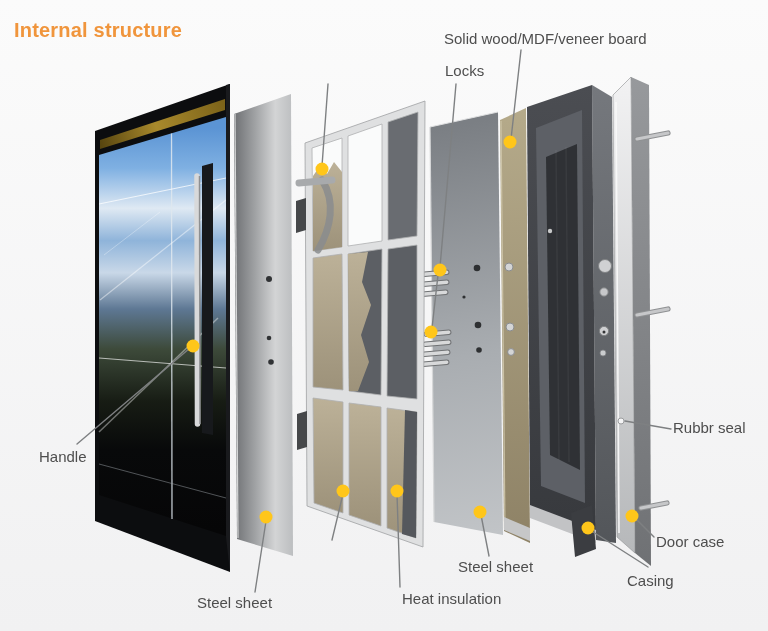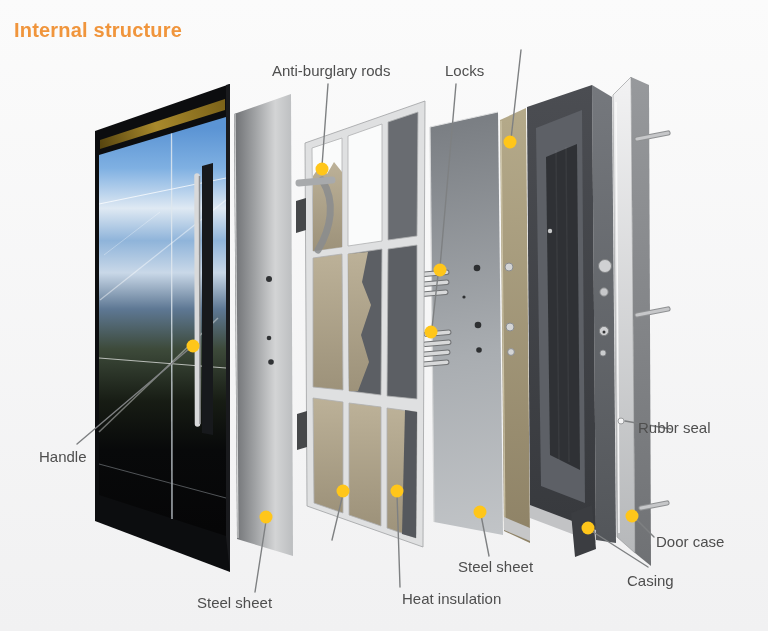--- a/index.html
+++ b/index.html
@@ -219,22 +219,22 @@
       <circle cx="343" cy="491" r="6.5"></circle>
       <circle cx="397" cy="491" r="6.5"></circle>
       <circle cx="480" cy="512" r="6.5"></circle>
       <circle cx="588" cy="528" r="6.5"></circle>
       <circle cx="632" cy="516" r="6.5"></circle>
     </g>
   </svg>
 
   <div id="title">Internal structure</div>
 
-  <div class="lbl" style="left:272px;top:62px;">Anti-burglary rods</div>
+  <div class="lbl" style="left:444px;top:30px;">Solid wood/MDF/veneer board</div>
   <div class="lbl" style="left:445px;top:62px;">Locks</div>
   <div class="lbl" style="left:39px;top:448px;">Handle</div>
   <div class="lbl" style="left:197px;top:594px;">Steel sheet</div>
   <div class="lbl" style="left:367px;top:590px;margin-left:35px;">Heat insulation</div>
   <div class="lbl" style="left:458px;top:558px;">Steel sheet</div>
-  <div class="lbl" style="left:638px;top:419px;">Rubbr seal</div>
+  <div class="lbl" style="left:673px;top:419px;">Rubbr seal</div>
   <div class="lbl" style="left:656px;top:533px;">Door case</div>
   <div class="lbl" style="left:627px;top:572px;">Casing</div>
 </div>
 
 </body></html>

